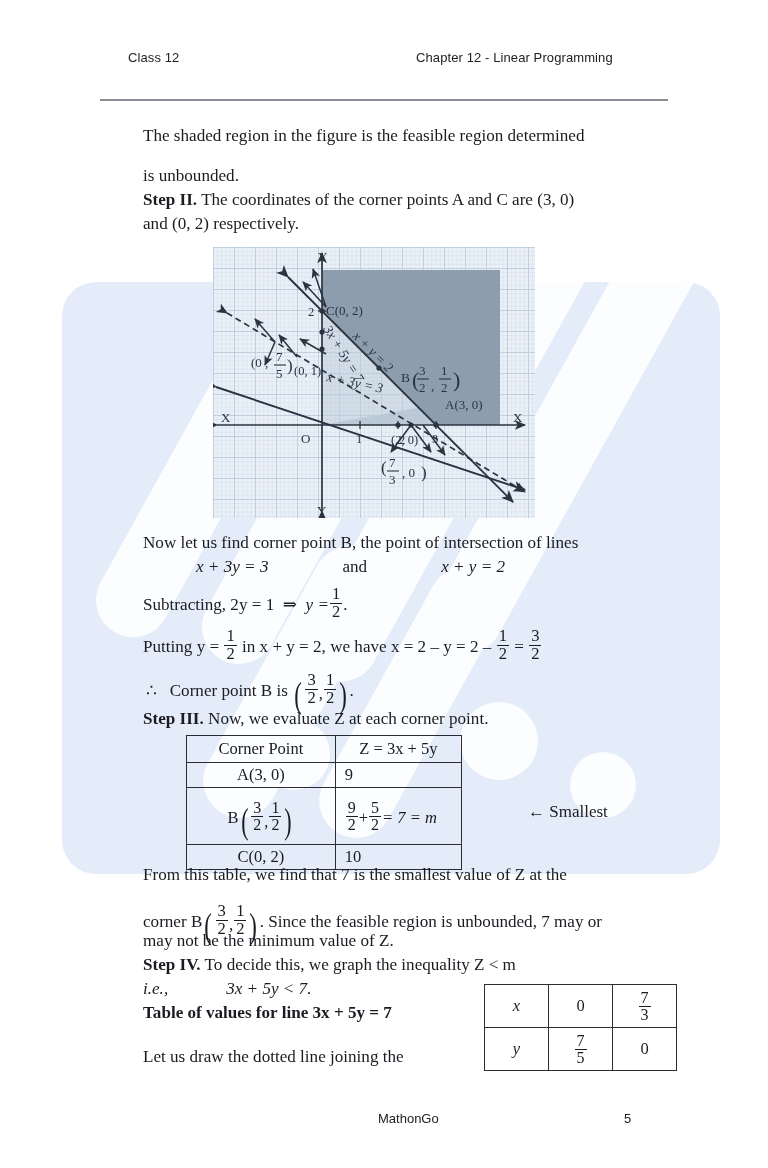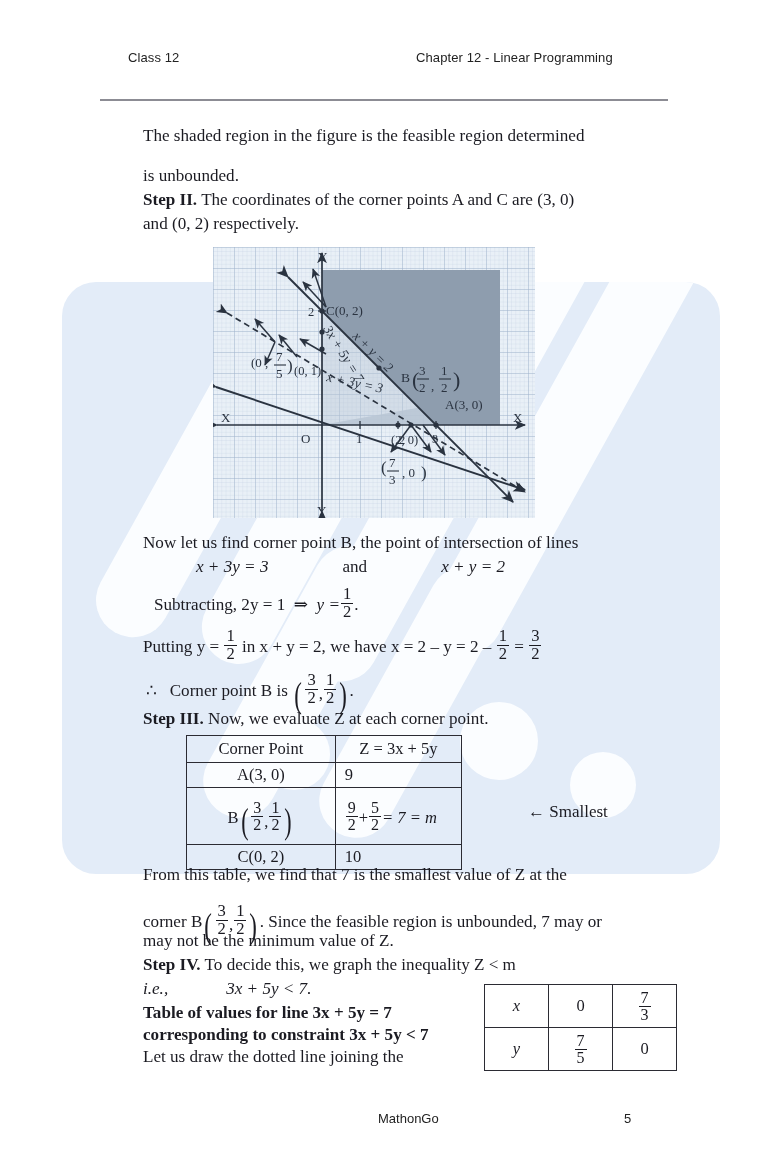--- a/index.html
+++ b/index.html
@@ -287,21 +287,21 @@
 
       <text x="139" y="90" font-family="Liberation Serif, serif" font-style="italic" font-size="13.5" fill="#2a3340" transform="rotate(45 139 90)">x + y = 2</text>
       <text x="110" y="82" font-family="Liberation Serif, serif" font-style="italic" font-size="13.5" fill="#2a3340" transform="rotate(58 110 82)">3x + 5y = 7</text>
       <text x="113" y="134" font-family="Liberation Serif, serif" font-style="italic" font-size="13.5" fill="#2a3340" transform="rotate(12 113 134)">x + 3y = 3</text>
     </svg>
   </div>
 
   <div class="txt" style="left:143px; top:534px;">Now let us find corner point B, the point of intersection of lines</div>
   <div class="txt" style="left:196px; top:558px;"><span class="it">x + 3y = 3</span><span style="display:inline-block;width:74px;"></span><span>and</span><span style="display:inline-block;width:74px;"></span><span class="it">x + y = 2</span></div>
 
-  <div class="txt" style="left:143px; top:586px;margin-left:11px;"><span>Subtracting, 2y = 1</span>&nbsp; <span>⇒</span> &nbsp;<span class="it">y =</span><span class="frac"><span class="n">1</span><span class="d">2</span></span>.</div>
+  <div class="txt" style="left:143px; top:586px;"><span>Subtracting, 2y = 1</span>&nbsp; <span>⇒</span> &nbsp;<span class="it">y =</span><span class="frac"><span class="n">1</span><span class="d">2</span></span>.</div>
 
   <div class="txt" style="left:143px; top:628px;"><span>Putting y =</span> <span class="frac"><span class="n">1</span><span class="d">2</span></span> <span>in x + y = 2, we have x = 2 – y = 2 –</span> <span class="frac"><span class="n">1</span><span class="d">2</span></span> <span>=</span> <span class="frac"><span class="n">3</span><span class="d">2</span></span></div>
 
   <div class="txt" style="left:146px; top:672px;"><span>∴</span> &nbsp; <span>Corner point B is</span> <span class="paren">(</span><span class="frac"><span class="n">3</span><span class="d">2</span></span><span style="vertical-align:-.2em;">,</span><span class="frac"><span class="n">1</span><span class="d">2</span></span><span class="paren">)</span>.</div>
 
   <div class="txt" style="left:143px; top:710px;"><span class="b">Step III.</span> <span>Now, we evaluate Z at each corner point.</span></div>
 
   <table id="ztable">
     <tbody>
         <tr class="hdrow">
@@ -327,21 +327,20 @@
 
   <div class="txt" style="left:143px; top:866px;">From this table, we find that 7 is the smallest value of Z at the</div>
   <div class="txt" style="left:143px; top:903px;"><span>corner B</span><span class="paren">(</span><span class="frac"><span class="n">3</span><span class="d">2</span></span><span style="vertical-align:-.2em;">,</span><span class="frac"><span class="n">1</span><span class="d">2</span></span><span class="paren">)</span><span>. Since the feasible region is unbounded, 7 may or</span></div>
   <div class="txt" style="left:143px; top:932px;">may not be the minimum value of Z.</div>
 
   <div class="txt" style="left:143px; top:956px;"><span class="b">Step IV.</span> <span>To decide this, we graph the inequality Z &lt; m</span></div>
 
   <div class="txt" style="left:143px; top:980px;"><span class="it">i.e.,</span><span style="display:inline-block;width:58px;"></span><span class="it">3x + 5y &lt; 7.</span></div>
 
   <div class="txt b" style="left:143px; top:1004px;">Table of values for line 3x + 5y = 7</div>
-  <div class="txt b" style="left:143px; top:1026px;">corresponding to constraint 3x + 5y &lt; 7</div>
   <div class="txt" style="left:143px; top:1048px;">Let us draw the dotted line joining the</div>
 
   <table id="xytable">
     <tbody>
         <tr>
       <td class="it">x</td>
       <td>0</td>
       <td><span class="frac"><span class="n">7</span><span class="d">3</span></span></td>
     </tr>
     <tr>

